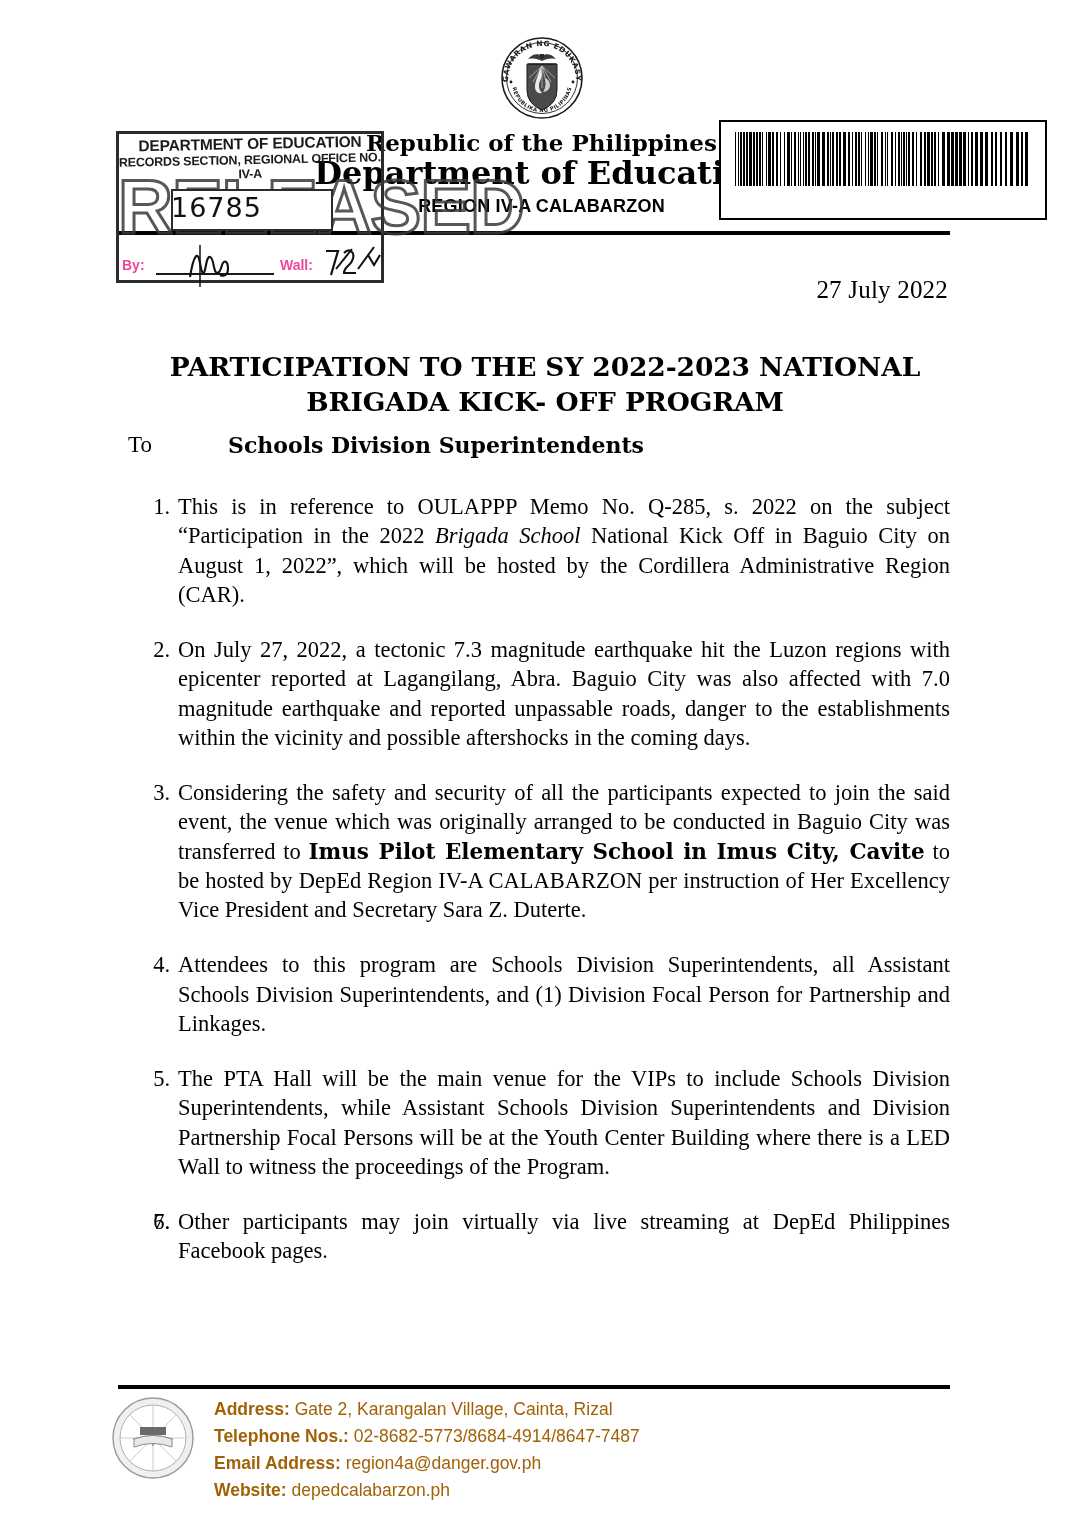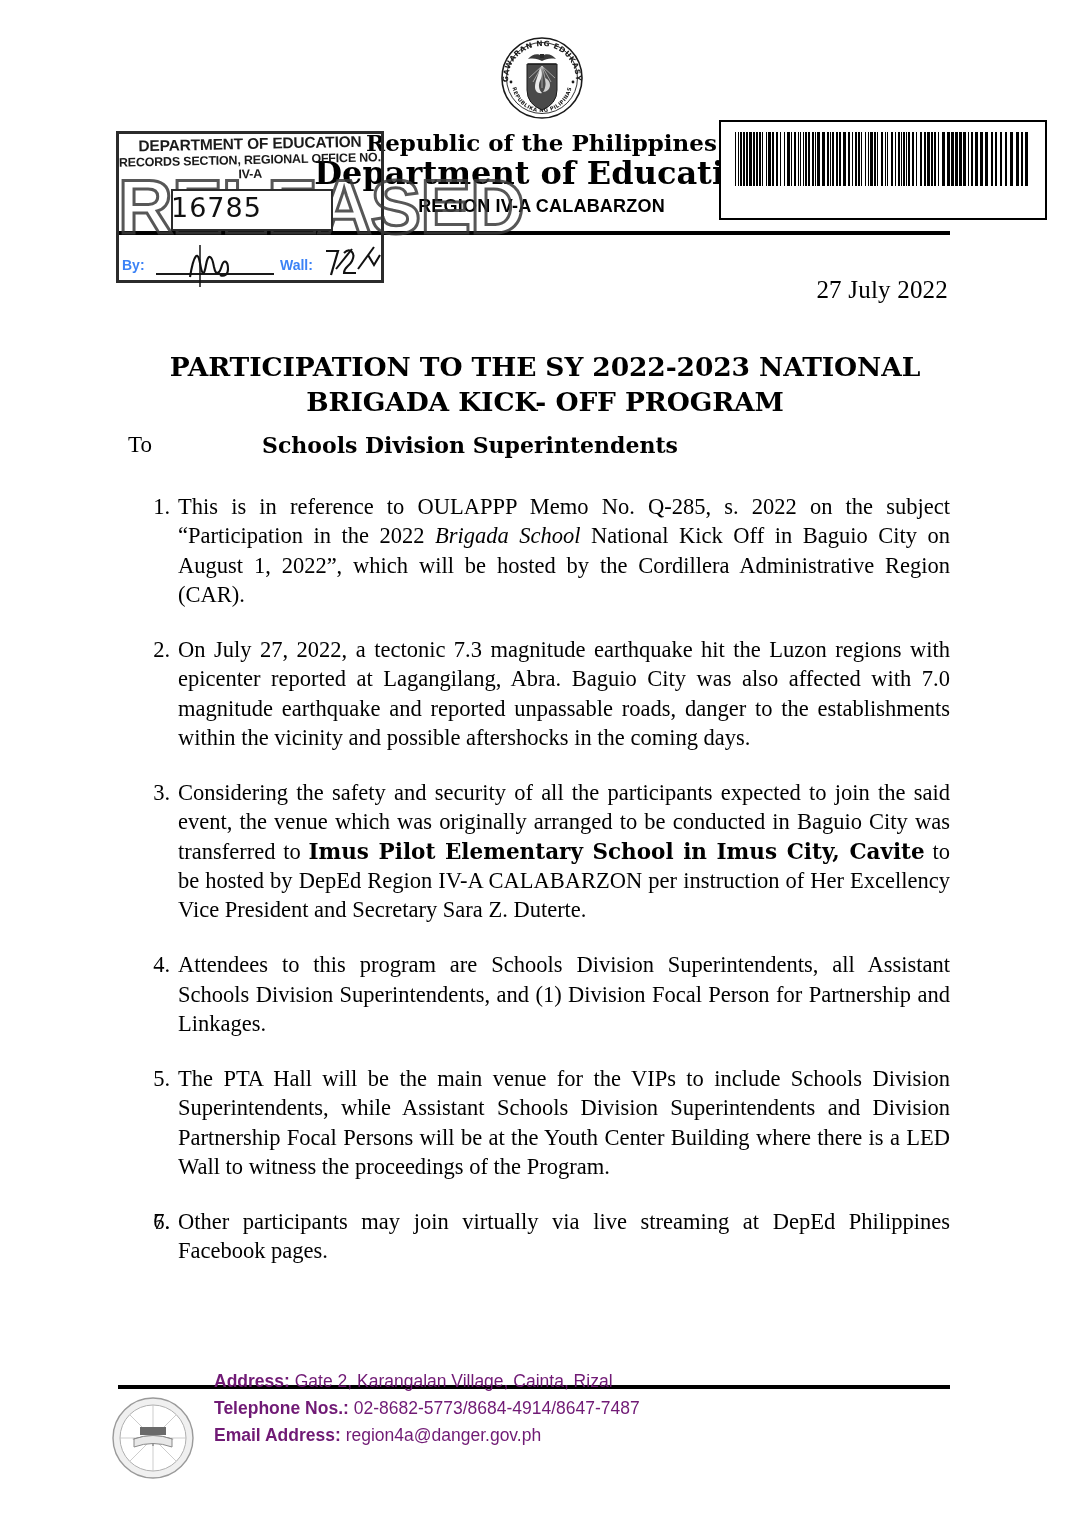--- a/index.html
+++ b/index.html
@@ -142,21 +142,21 @@
   }
   .stamp-byline {
     position: absolute;
     left: 6px;
     bottom: 4px;
     width: 256px;
     height: 26px;
     font-family: "Liberation Sans", sans-serif;
     font-weight: bold;
     font-size: 14px;
-    color: #3b82f6;
+    color: #ec4899;
   }
   .stamp-by { position: absolute; left: 0; top: 4px; }
   .stamp-byrule {
     position: absolute; left: 34px; top: 20px; width: 118px; height: 2px; background: #1a1a1a;
   }
   .stamp-date { position: absolute; left: 158px; top: 4px; }
   .sig-ink {
     position: absolute;
     left: 60px;
     top: -10px;
@@ -254,21 +254,20 @@
     width: 96px;
     font-size: 23px;
     vertical-align: top;
   }
   .to-value {
     display: inline-block;
     font-family: "DejaVu Serif", serif;
     font-weight: bold;
     font-size: 22px;
     vertical-align: top;
-    margin-left: 34px;
   }
 
   
   .body-list {
     position: absolute;
     left: 140px;
     top: 492px;
     width: 810px;
   }
   .para {
@@ -304,25 +303,25 @@
   .footer-seal {
     position: absolute;
     left: 110px;
     top: 1395px;
     width: 86px;
     height: 86px;
   }
   .footer-text {
     position: absolute;
     left: 214px;
-    top: 1368px;
+    top: 1396px;
     font-family: "Liberation Sans", sans-serif;
     font-size: 17.5px;
     line-height: 1.55;
-    color: #701a75;
+    color: #a16207;
   }
   .footer-text .lbl { font-weight: bold; }
 </style>
 </head>
 <body>
 
 <div id="page">
 
   <div class="header-block">
     <div class="seal-wrap">
@@ -602,15 +601,19 @@
       <span>Gate 2, Karangalan Village, Cainta, Rizal</span>
     </div>
     <div>
       <span class="lbl">Telephone Nos.:</span>
       <span>02-8682-5773/8684-4914/8647-7487</span>
     </div>
     <div>
       <span class="lbl">Email Address:</span>
       <span>region4a@danger.gov.ph</span>
     </div>
+    <div>
+      <span class="lbl">Website:</span>
+      <span>depedcalabarzon.ph</span>
+    </div>
   </div>
 
 </div>
 
 </body></html>

